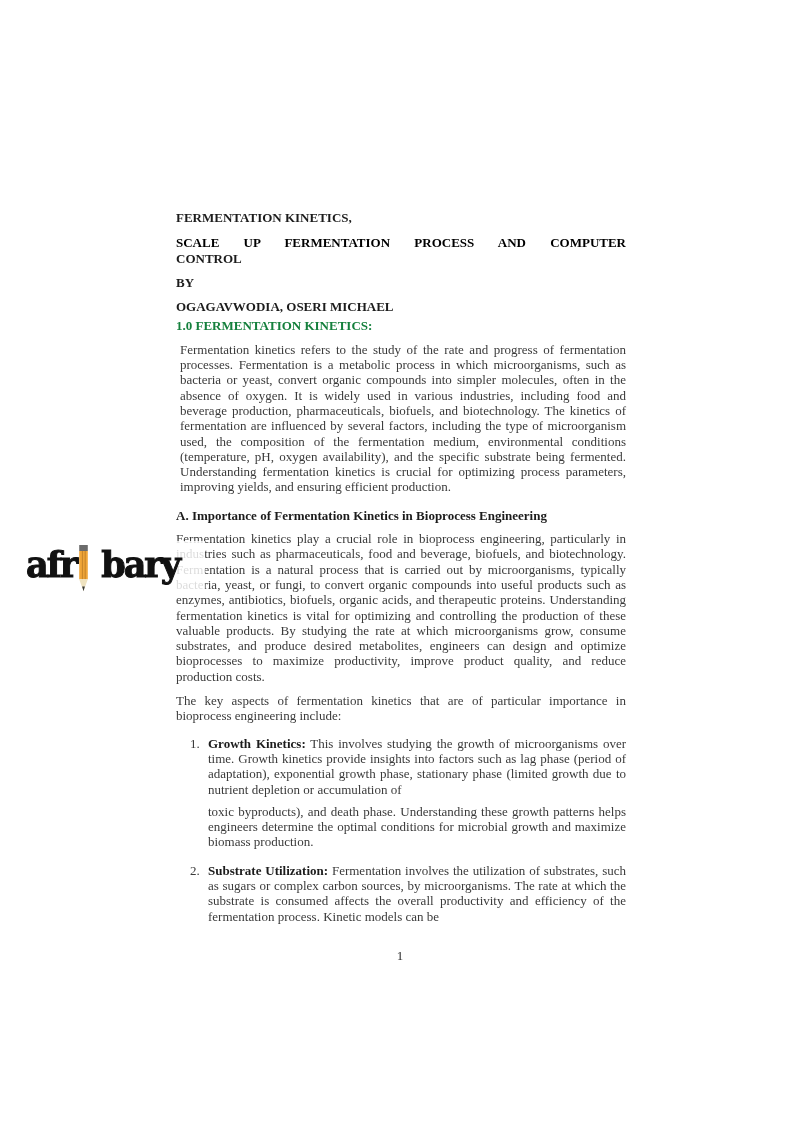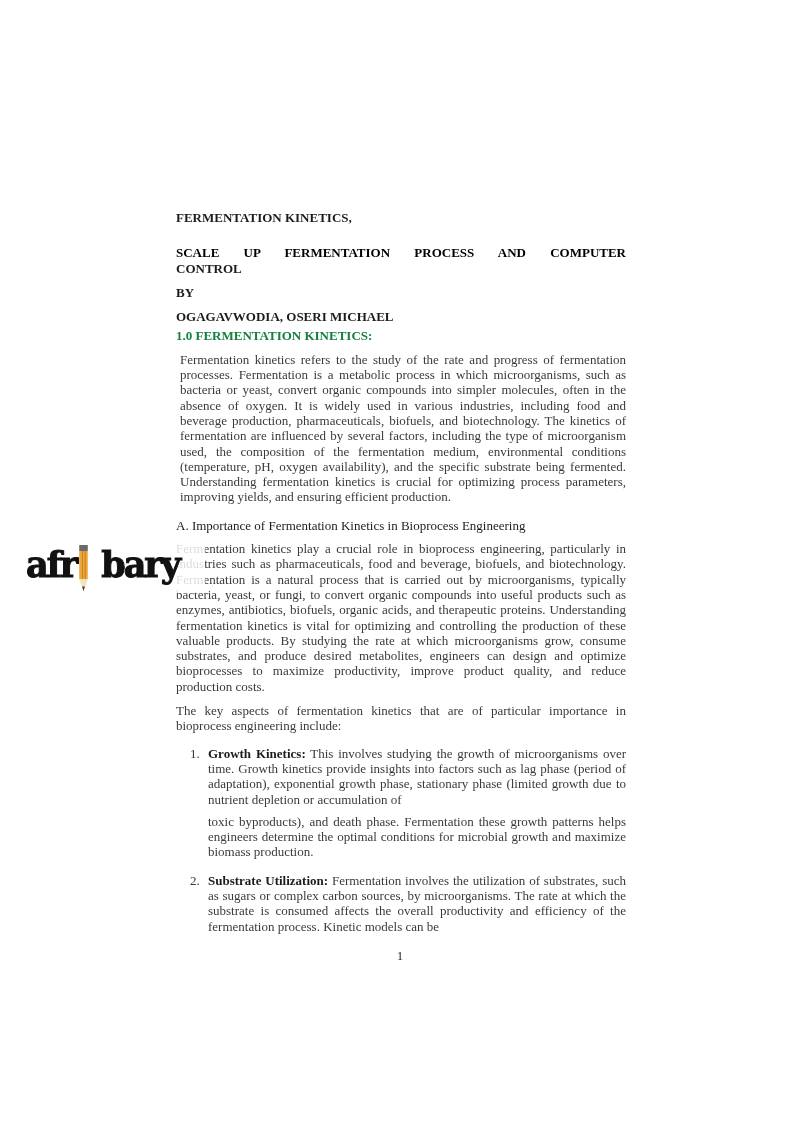--- a/index.html
+++ b/index.html
@@ -11,28 +11,28 @@
     position:relative;
     overflow:hidden;
   }
   .page { position:absolute; inset:0; background:#ffffff; }
   .content {
     position:absolute; left:176px; top:210px; width:450px;
     font-size:13px; line-height:15.3px;
     text-align:justify;
   }
   .bold { font-weight:bold; color:#1c1c1c; }
-  .t1 { font-weight:bold; color:#1c1c1c; margin:0 0 20px 0; }
+  .t1 { font-weight:bold; color:#1c1c1c; margin:0 0 10px 0; }
   .t2 { font-weight:bold; color:#000000; margin:0 0 0 0; text-align:justify; text-align-last:justify; }
   .t3 { font-weight:bold; color:#1c1c1c; margin:0 0 9px 0; }
   .by { font-weight:bold; color:#1c1c1c; margin:0 0 9px 0; }
   .author { font-weight:bold; color:#1c1c1c; margin:0 0 4px 0; }
   .s1h { font-weight:bold; color:#15803d; margin:0 0 8px 0; }
   .p1 { margin:0 0 13px 4px; }
-  .ah { font-weight:normal; color:#1c1c1c; margin:0 0 8px 0; }
+  .ah { font-weight:bold; color:#1c1c1c; margin:0 0 8px 0; }
   .p2 { margin:0 0 9px 0; }
   .p3 { margin:0 0 12px 0; }
   .list-item { position:relative; padding-left:32px; margin:0 0 7px 0; }
   .list-item .num { position:absolute; left:14px; top:0; }
   .list-cont { padding-left:32px; margin:0 0 13px 0; }
   .list-item.last { margin:0; }
   .page-number {
     position:absolute; top:948px; left:0; width:800px;
     text-align:center; font-size:13px; color:#2d2d2d;
   }
@@ -76,21 +76,21 @@
 
     <div class="ah">A. Importance of Fermentation Kinetics in Bioprocess Engineering</div>
     <p class="p2">Fermentation kinetics play a crucial role in bioprocess engineering, particularly in industries such as pharmaceuticals, food and beverage, biofuels, and biotechnology. Fermentation is a natural process that is carried out by microorganisms, typically bacteria, yeast, or fungi, to convert organic compounds into useful products such as enzymes, antibiotics, biofuels, organic acids, and therapeutic proteins. Understanding fermentation kinetics is vital for optimizing and controlling the production of these valuable products. By studying the rate at which microorganisms grow, consume substrates, and produce desired metabolites, engineers can design and optimize bioprocesses to maximize productivity, improve product quality, and reduce production costs.</p>
     <p class="p3">The key aspects of fermentation kinetics that are of particular importance in bioprocess engineering include:</p>
 
     <div class="list">
       <div class="list-item">
         <span class="num">1.</span><span class="bold">Growth Kinetics:</span>
         <span>This involves studying the growth of microorganisms over time. Growth kinetics provide insights into factors such as lag phase (period of adaptation), exponential growth phase, stationary phase (limited growth due to nutrient depletion or accumulation of</span>
       </div>
-      <div class="list-cont">toxic byproducts), and death phase. Fermentation these growth patterns helps engineers determine the optimal conditions for microbial growth and maximize biomass production.</div>
+      <div class="list-cont">toxic byproducts), and death phase. Understanding these growth patterns helps engineers determine the optimal conditions for microbial growth and maximize biomass production.</div>
 
       <div class="list-item last">
         <span class="num">2.</span><span class="bold">Substrate Utilization:</span>
         <span>Fermentation involves the utilization of substrates, such as sugars or complex carbon sources, by microorganisms. The rate at which the substrate is consumed affects the overall productivity and efficiency of the fermentation process. Kinetic models can be</span>
       </div>
     </div>
   </div>
 
   <div class="watermark">
     <div class="wm-inner">

